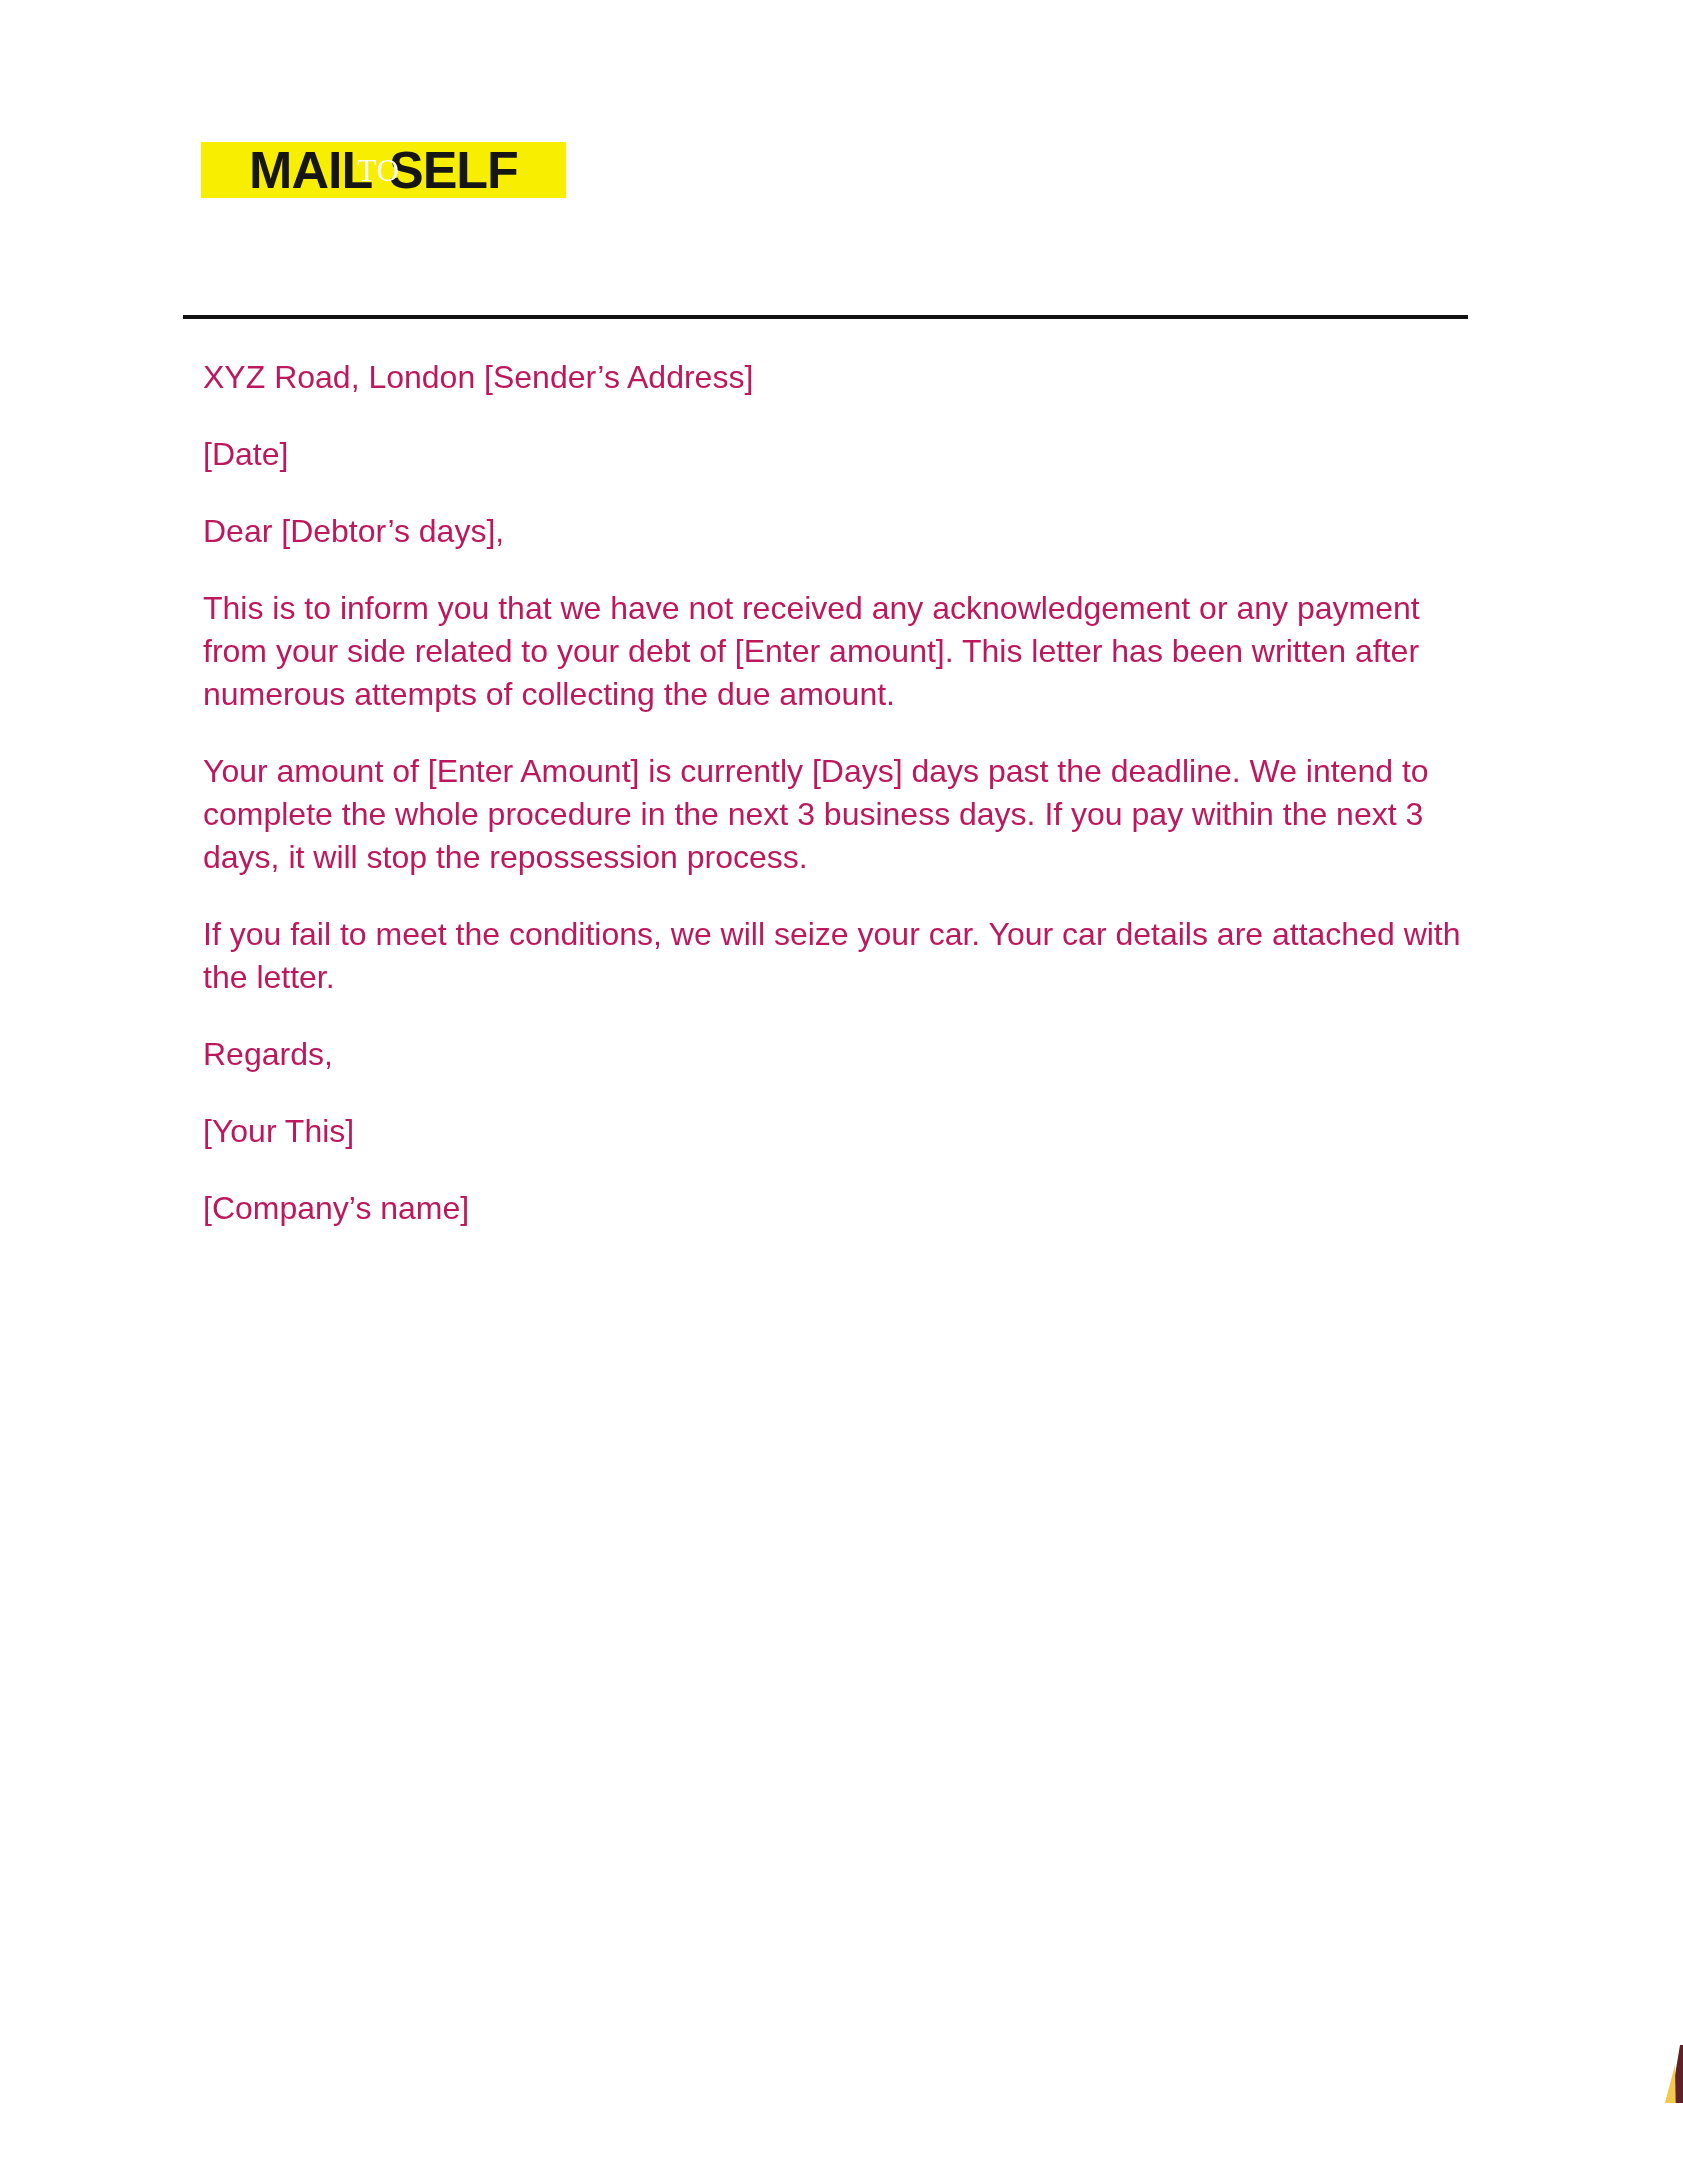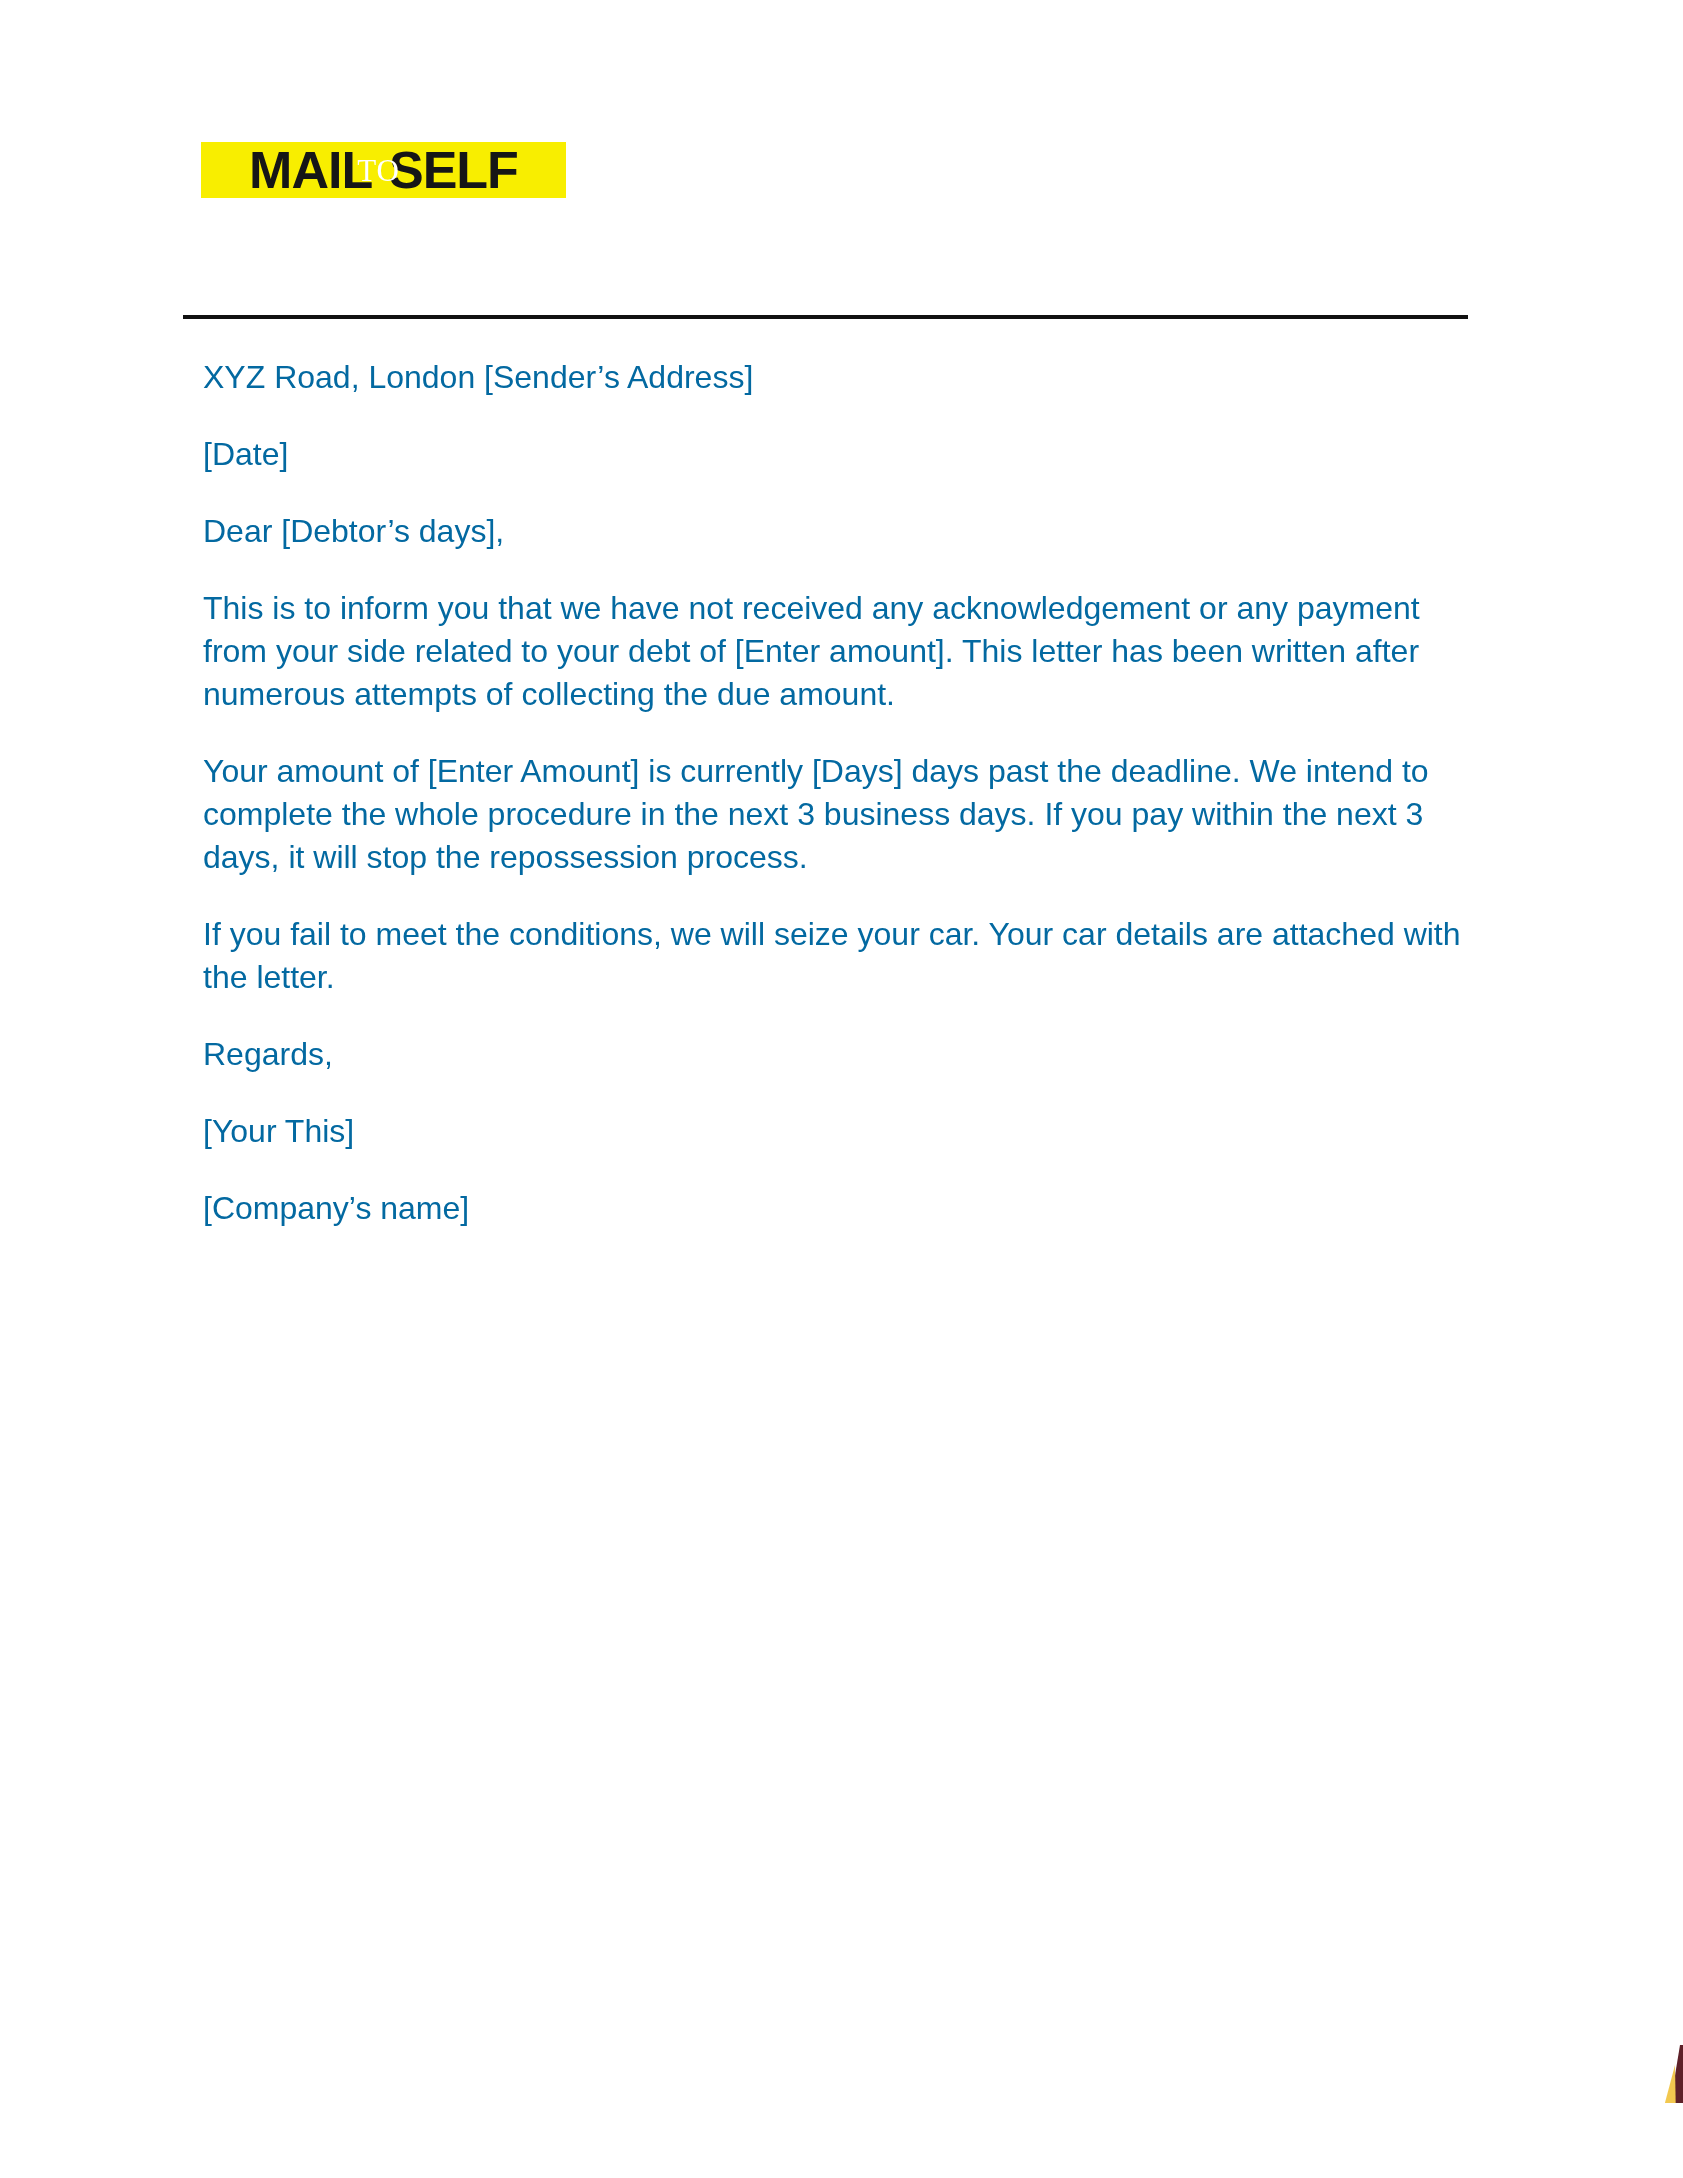--- a/index.html
+++ b/index.html
@@ -60,21 +60,21 @@
     height: 4px;
     background: #111111;
   }
 
   
   .letter-body {
     position: absolute;
     left: 203px;
     top: 356px;
     width: 1279px;
-    color: #0369a1;
+    color: #be185d;
     font-size: 32px;
     line-height: 43px;
   }
   .letter-body p {
     margin: 0 0 34px 0;
   }
 
   
   .corner-maroon {
     position: absolute;

